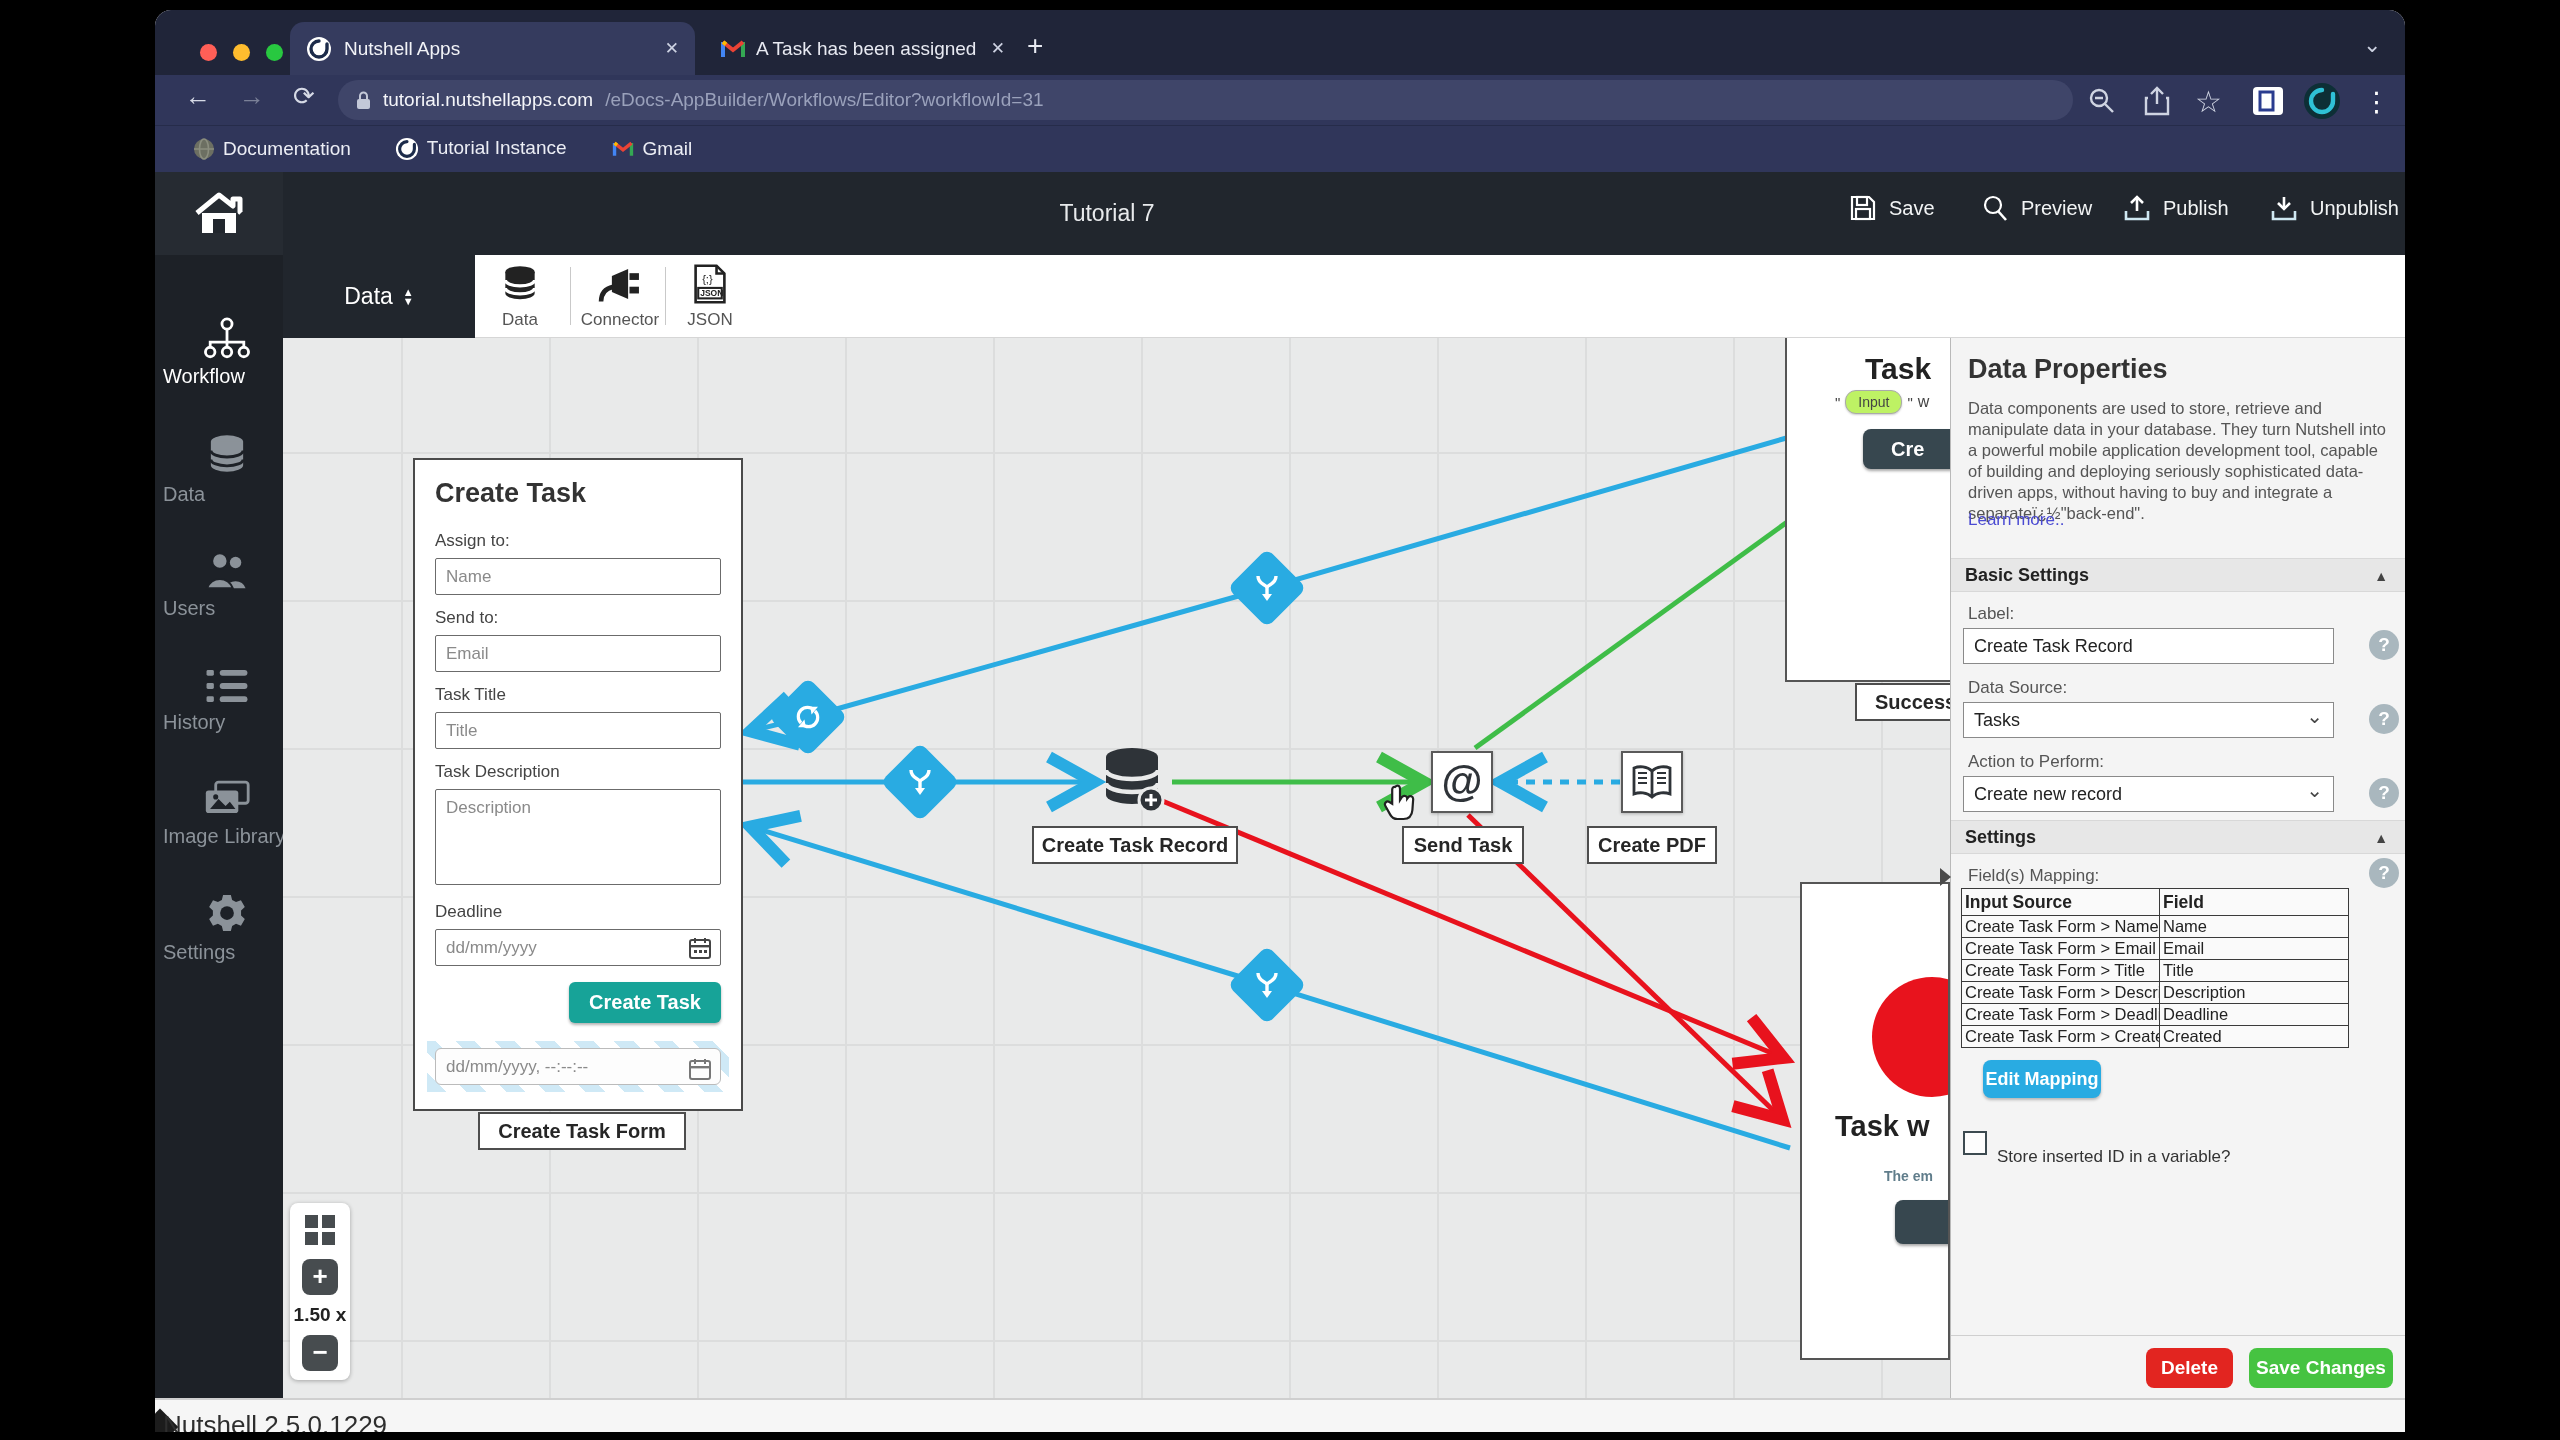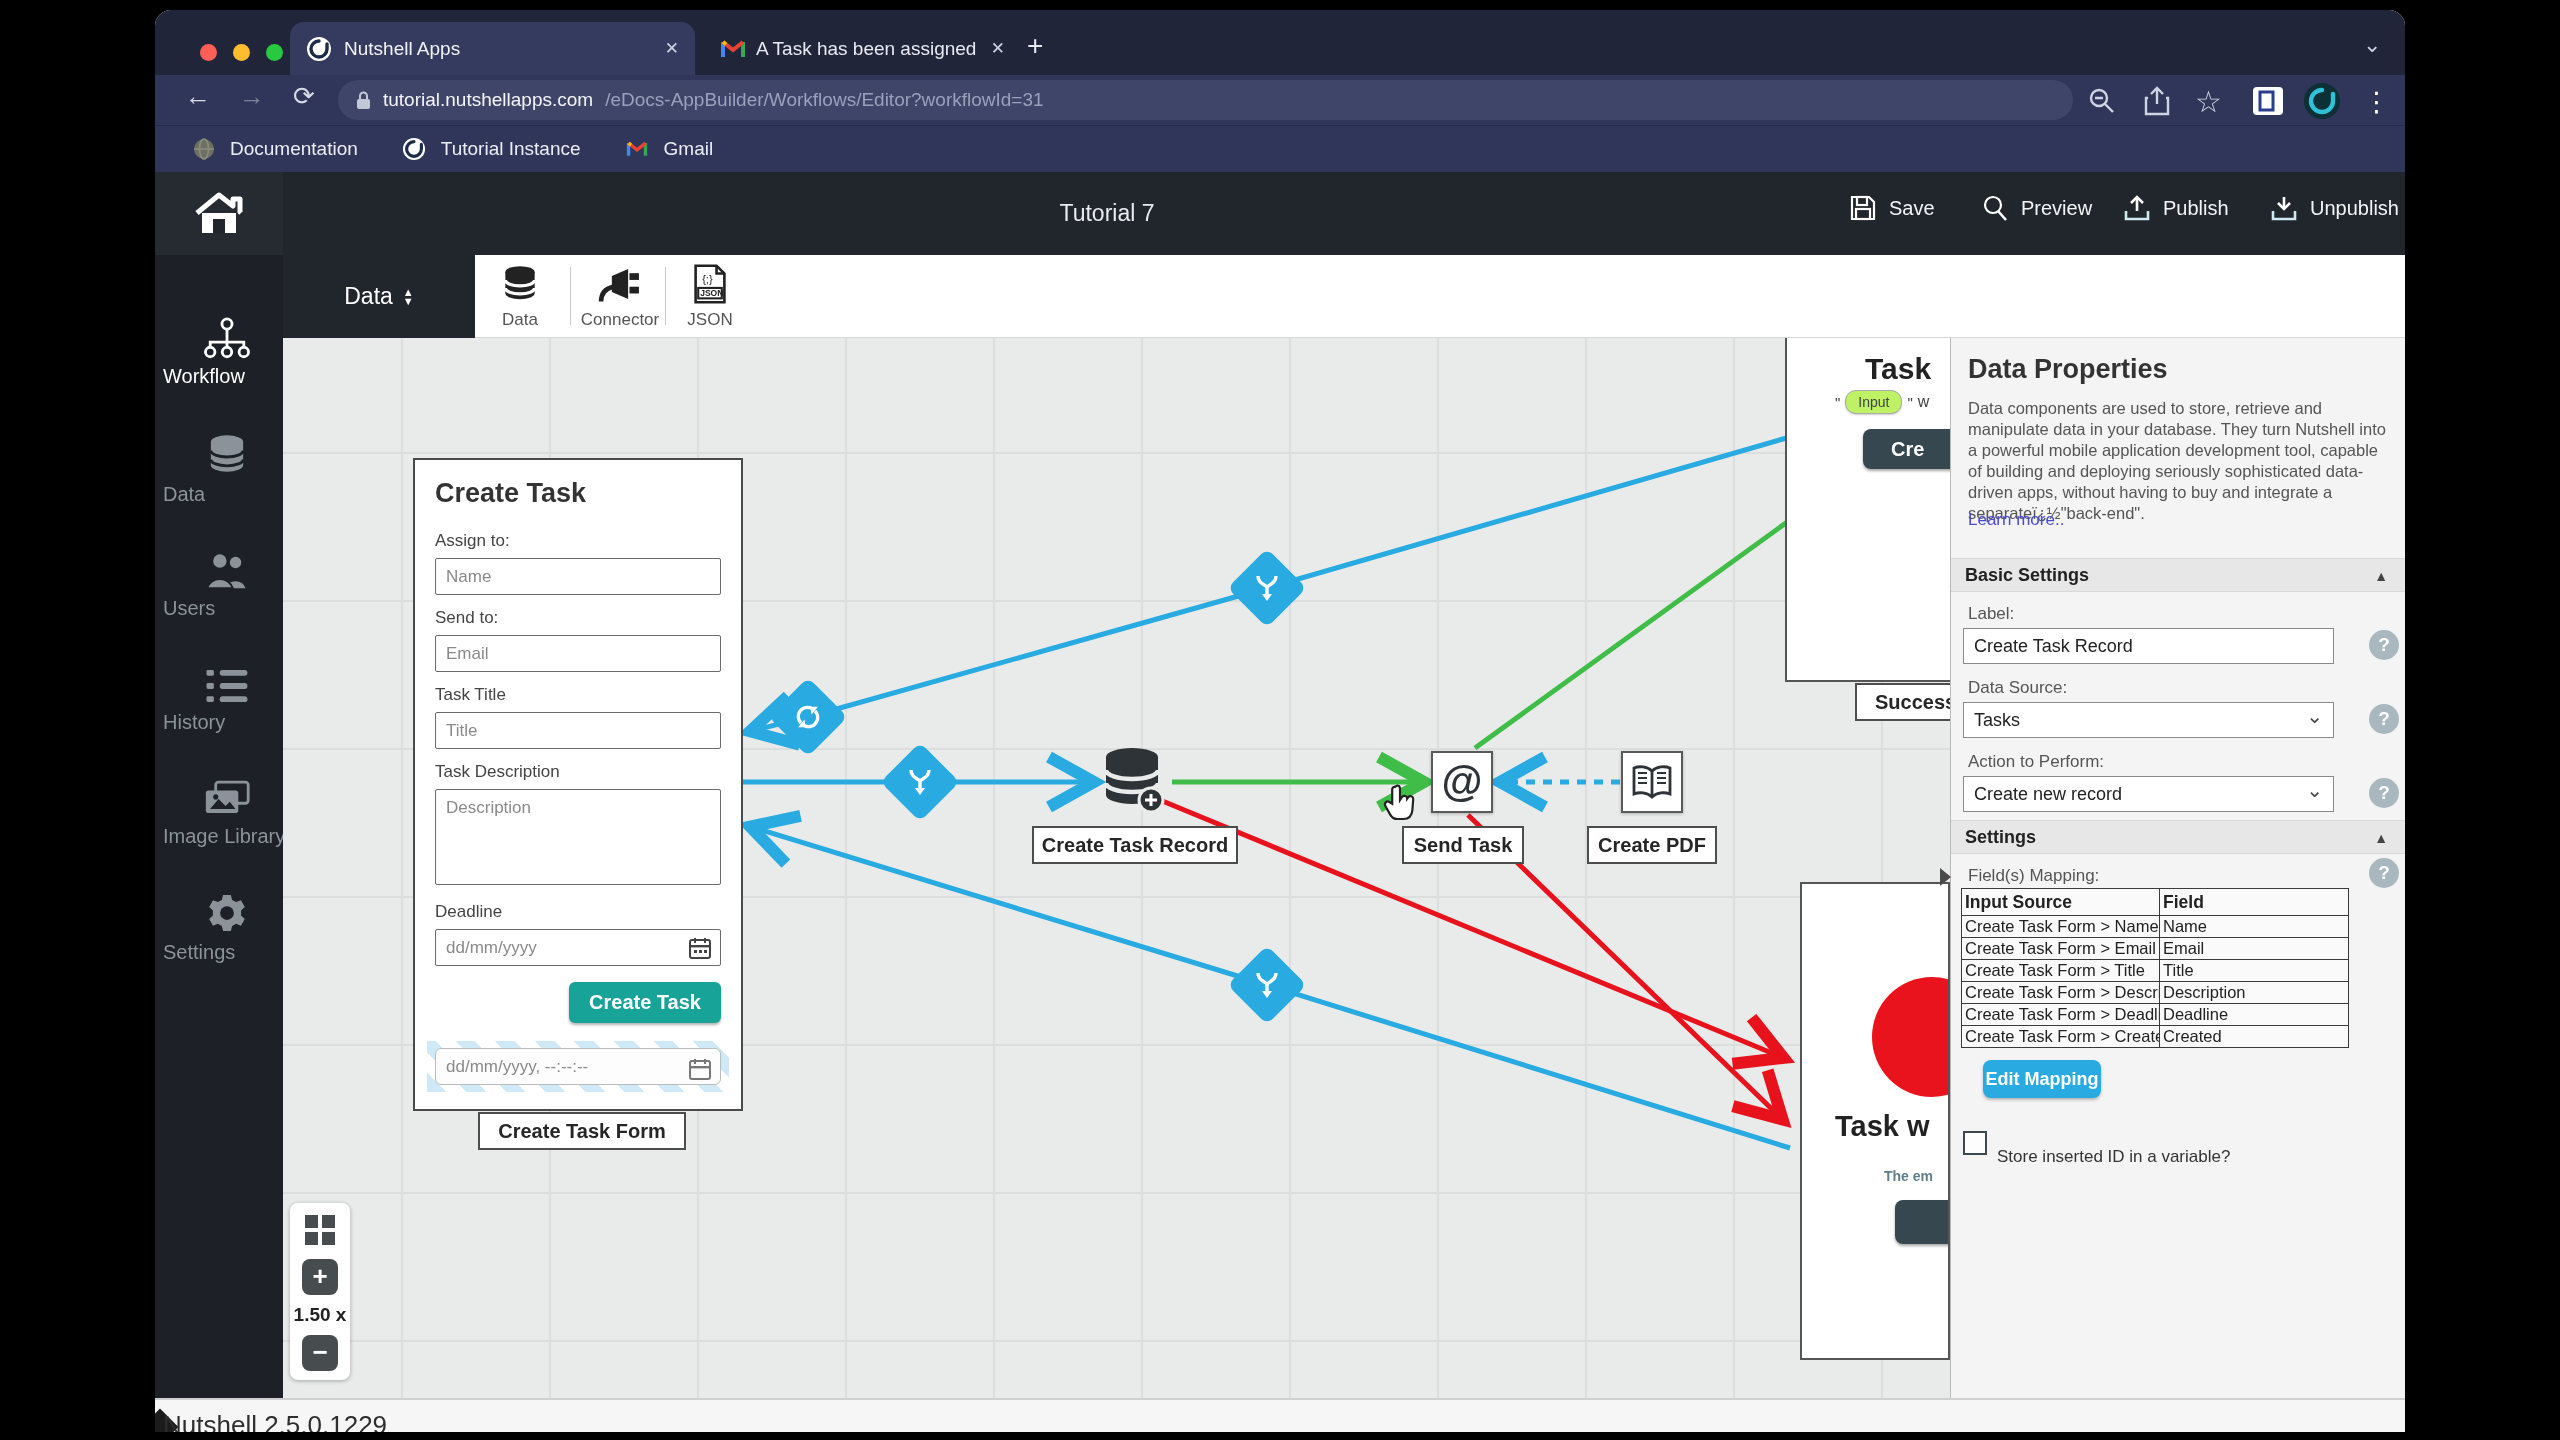--- a/index.html
+++ b/index.html
@@ -27,21 +27,21 @@
   #taboverflow{position:absolute;left:2208px;top:22px;color:#cdd2e2;font-size:22px;}
   #navbar{position:absolute;left:0;top:65px;width:2250px;height:50px;background:var(--chrome2);}
   .navbtn{position:absolute;top:6px;font-size:26px;color:#d6dae6;}
   #urlpill{position:absolute;left:183px;top:70px;width:1735px;height:40px;background:var(--pill);
     border-radius:20px;display:flex;align-items:center;padding:0 18px;gap:12px;}
   #urlpill .domain{color:#f4f5f9;font-size:19px;}
   #urlpill .path{color:#9aa1bb;font-size:19px;white-space:nowrap;overflow:hidden;}
   .nav-ico{position:absolute;top:78px;font-size:24px;color:#cfd4e2;}
   #bookmarks{position:absolute;left:0;top:115px;width:2250px;height:47px;background:var(--chrome2);
     display:flex;align-items:center;gap:44px;padding-left:38px;border-top:1px solid #262c4a;}
-  .bm{display:flex;align-items:center;gap:15px;color:#eceef5;font-size:19px;}
+  .bm{display:flex;align-items:flex-start;gap:8px;color:#eceef5;font-size:19px;}
   
   #appheader{position:absolute;left:0;top:162px;width:2250px;height:83px;background:var(--dark);}
   #apptitle{position:absolute;left:952px;top:28px;transform:translateX(-50%);color:#e8eaec;font-size:23px;}
   .hact{position:absolute;top:22px;display:flex;align-items:center;gap:12px;color:#f2f4f5;font-size:20px;}
   #homebtn{position:absolute;left:0;top:162px;width:128px;height:83px;background:#262b32;
     display:flex;align-items:center;justify-content:center;}
   #sidebar{position:absolute;left:0;top:245px;width:128px;height:1143px;background:var(--sidebar);}
   .sbitem{position:absolute;left:8px;width:128px;text-align:left;color:#8b9299;font-size:20px;}
   .sbitem.active{color:#fff;}
   .sbitem svg{display:block;margin:0 auto 6px;}
@@ -585,20 +585,24 @@
     </tbody>
         </table>
 
     <button id="editmap">Edit Mapping</button>
 
     <div id="chkrow">
       <div id="chkbox"></div>
       <span id="chklab">Store inserted ID in a variable?</span>
     </div>
 
+    <div id="propfoot">
+      <button id="pdel">Delete</button>
+      <button id="psave">Save Changes</button>
+    </div>
   </div>
 
   <div id="statusbar">
     <div id="logofrag"></div>
     <span id="version">Nutshell 2.5.0.1229</span>
   </div>
 
 </div>
 </div>
 

